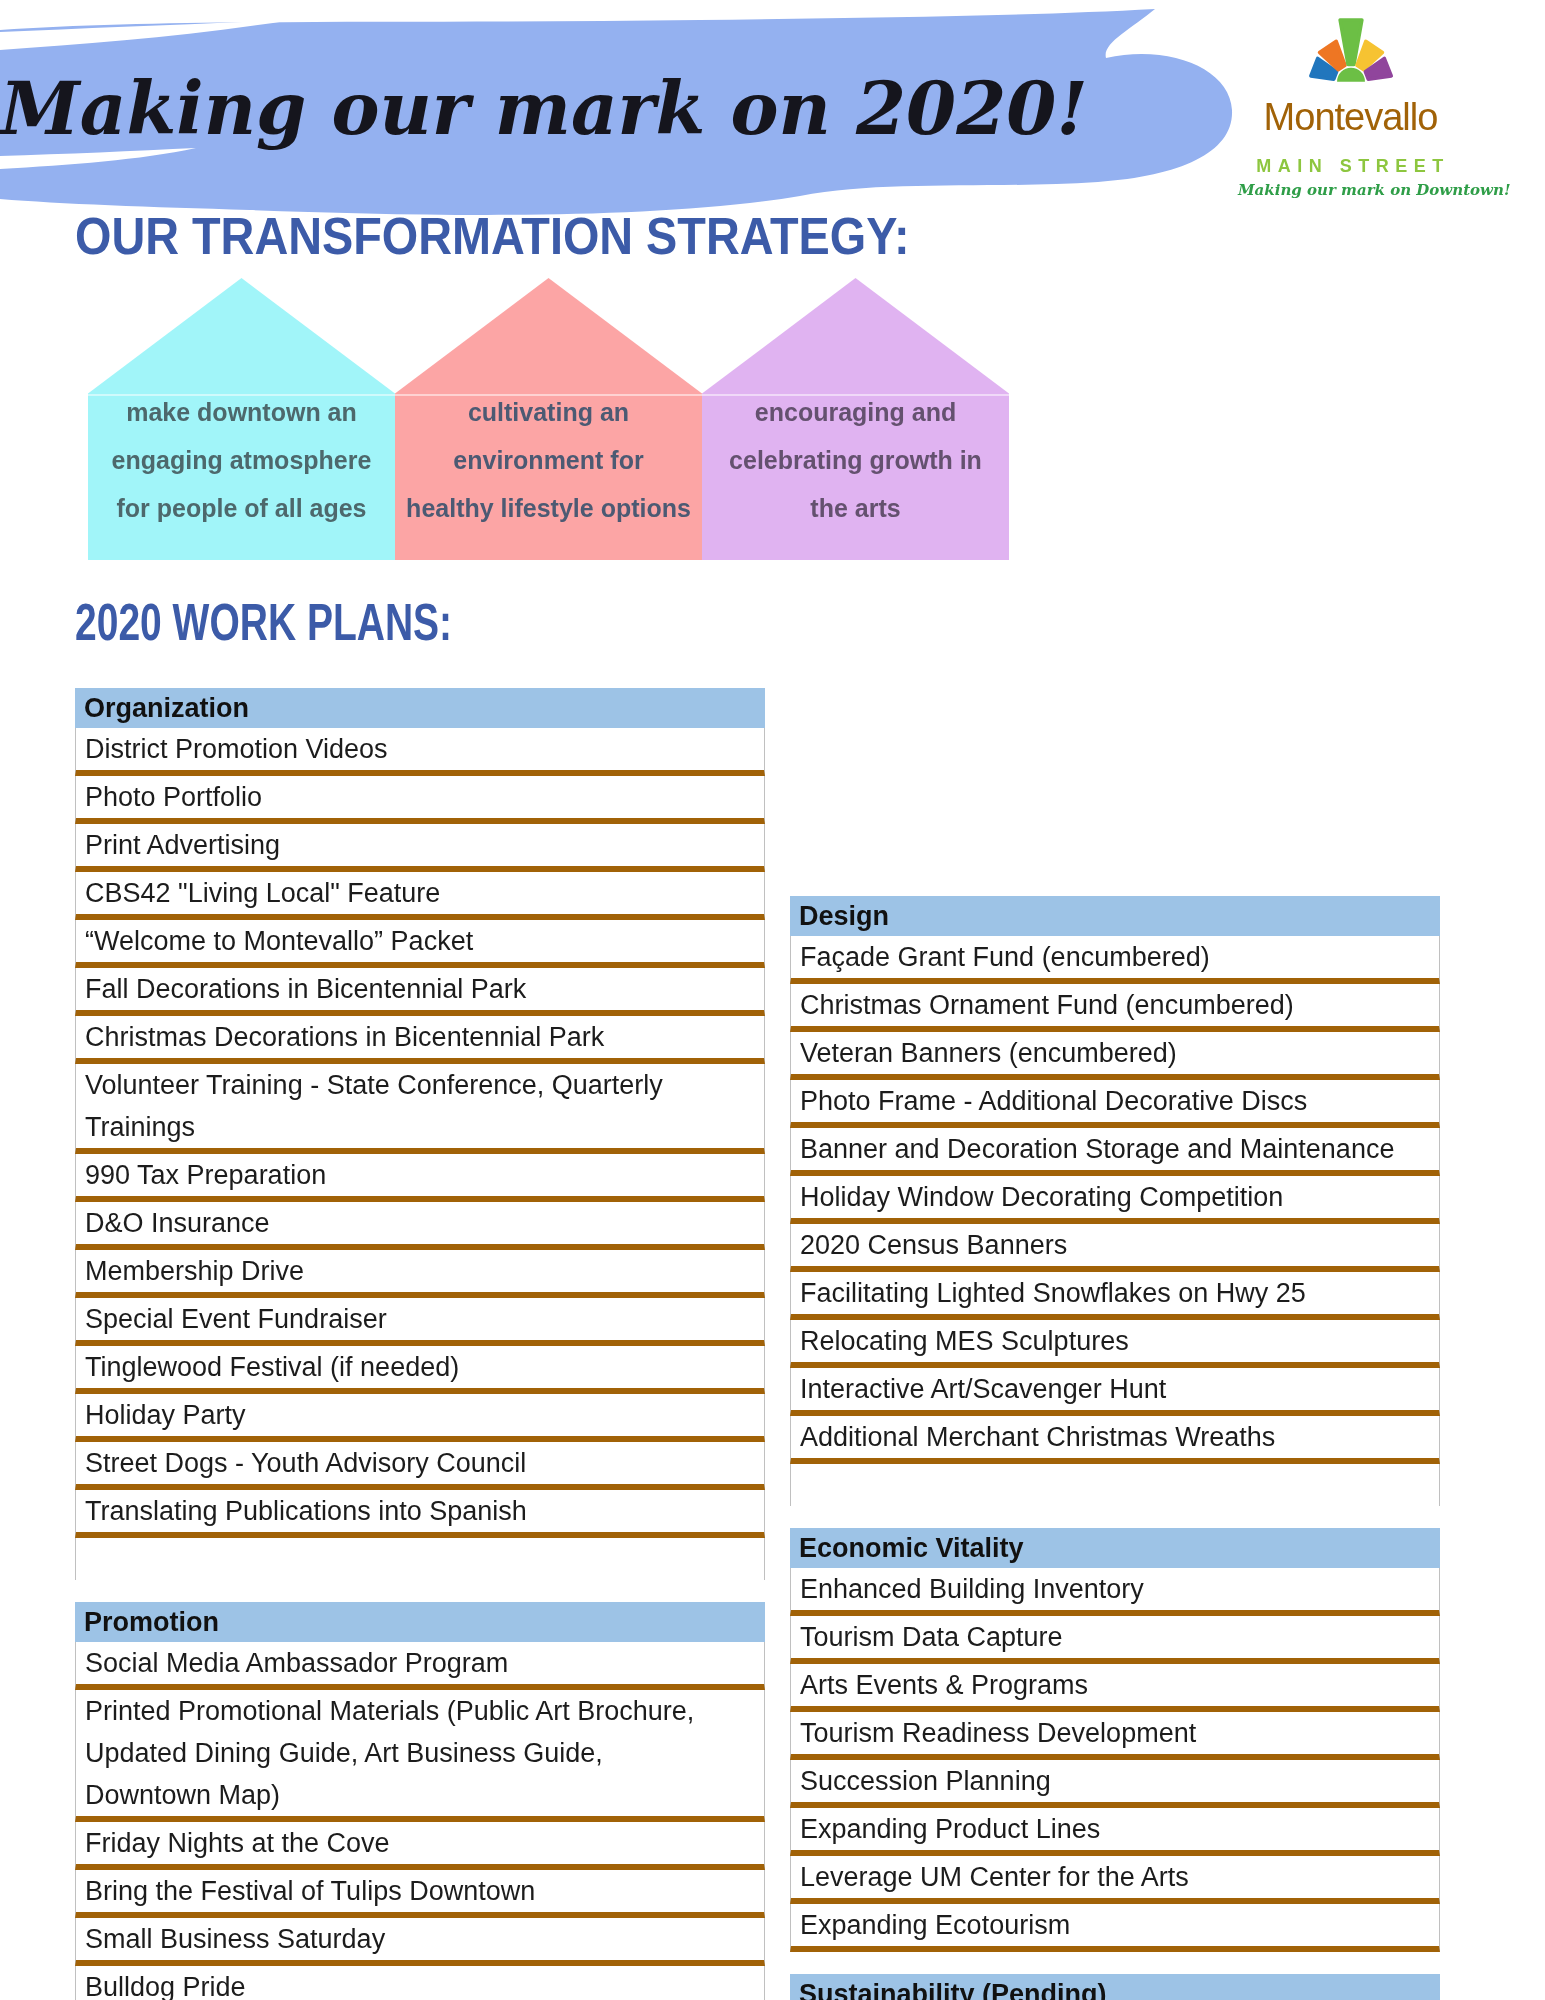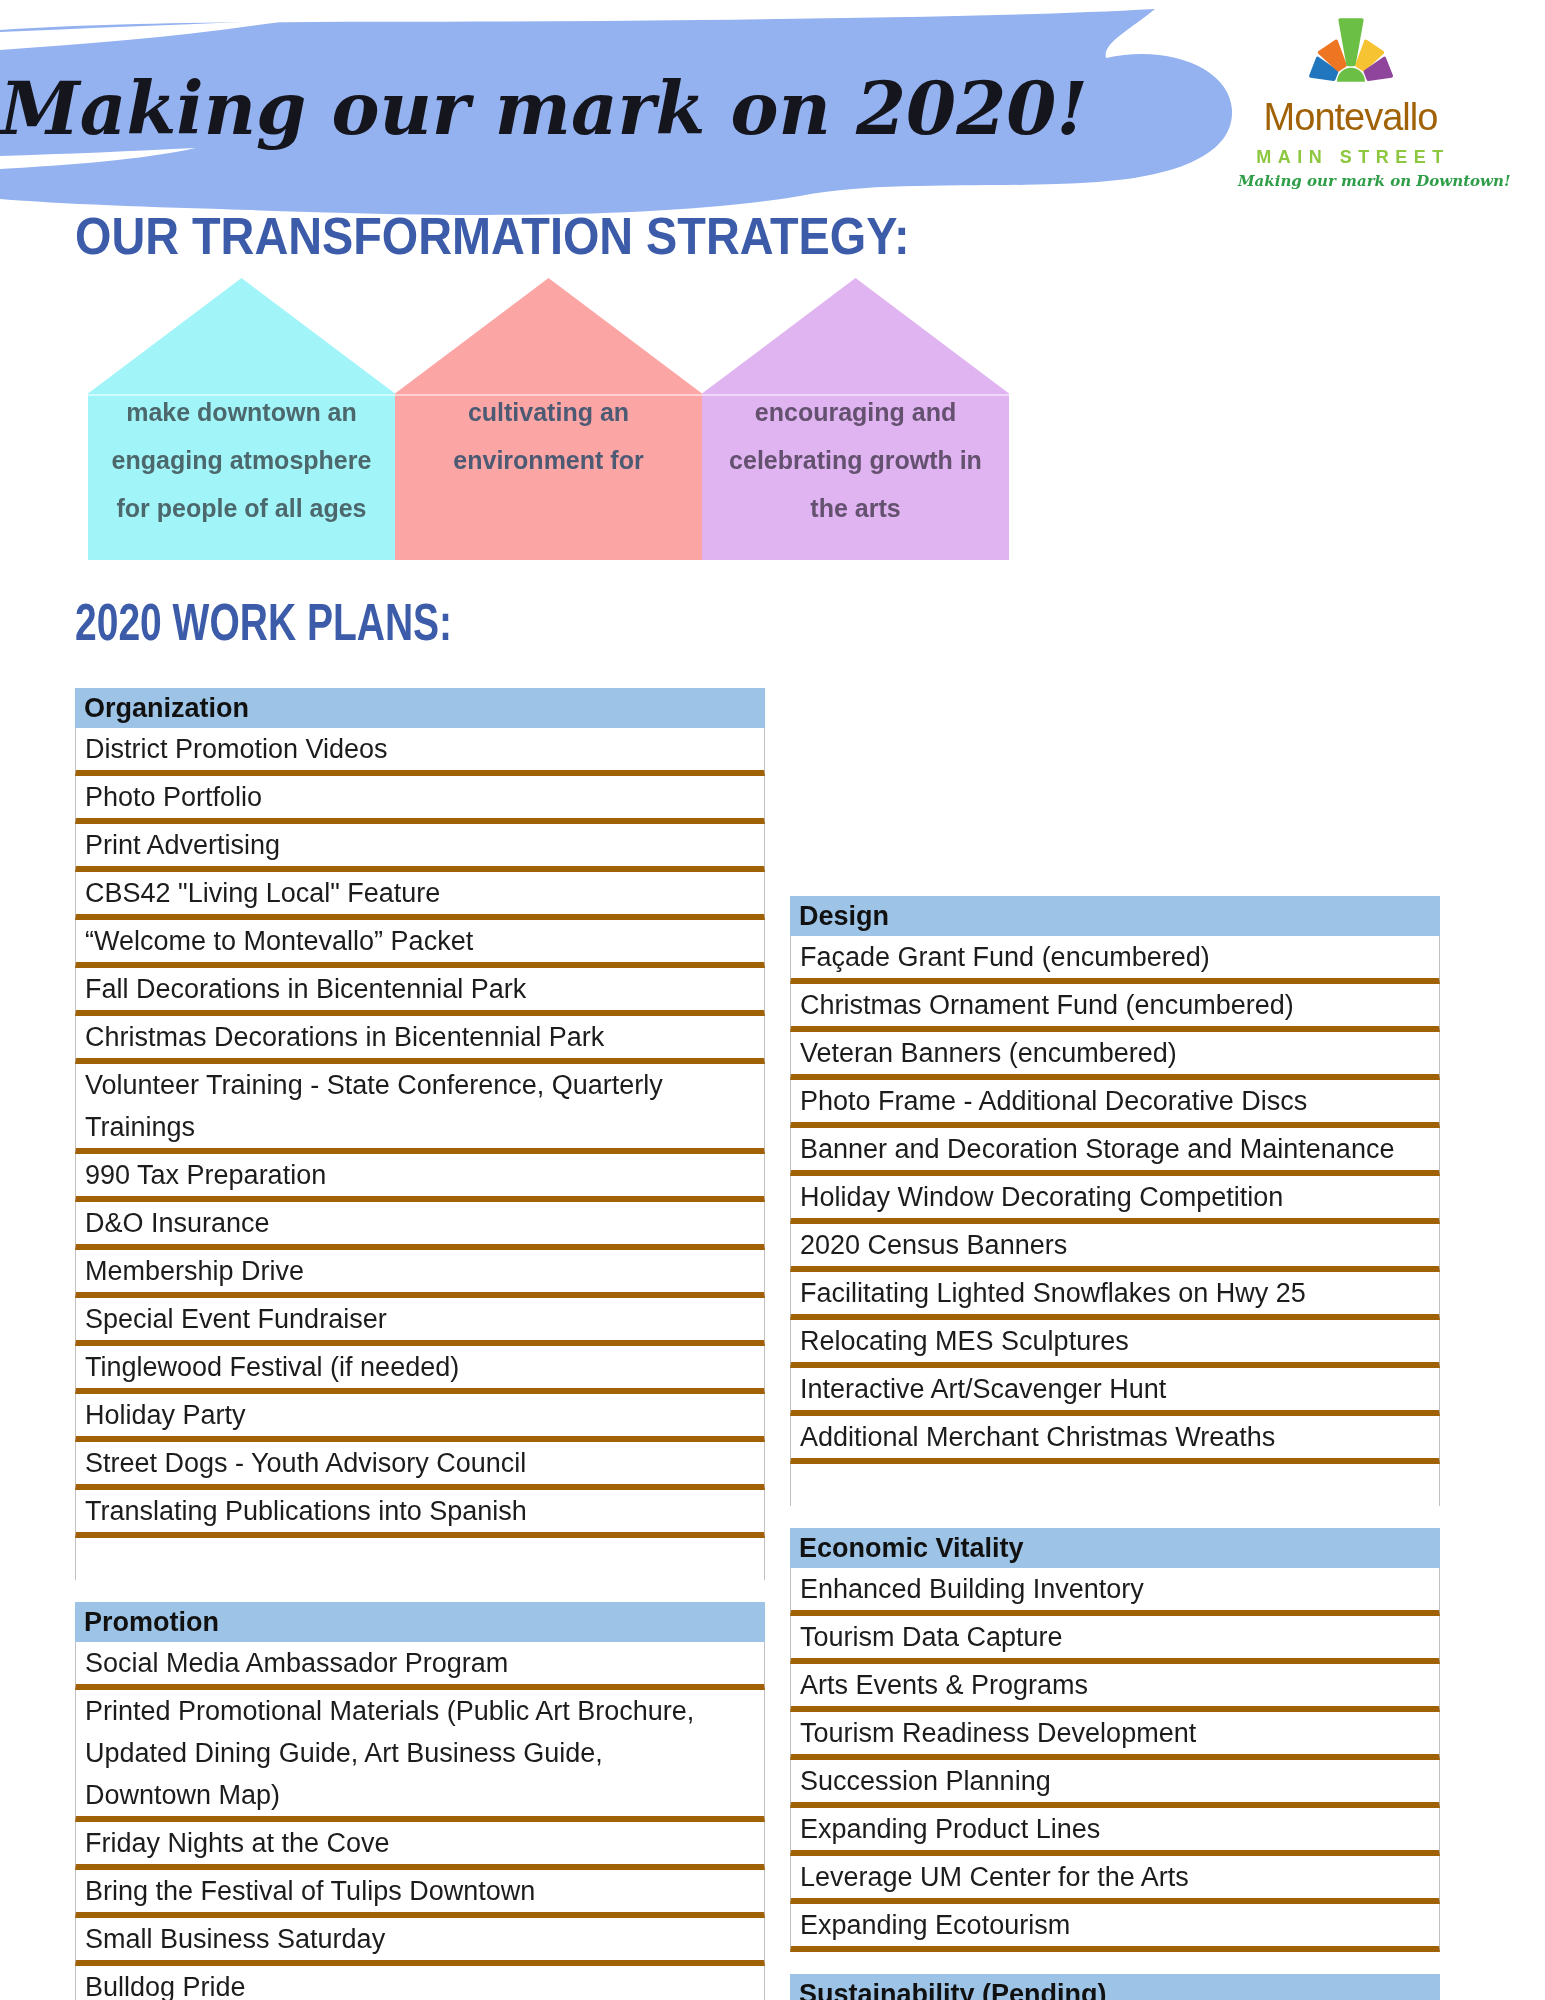--- a/index.html
+++ b/index.html
@@ -8,21 +8,21 @@
 
   
   .brush-wrap{position:absolute;left:0;top:8px;width:1235px;height:216px;}
   .main-title{position:absolute;left:64px;top:28px;width:960px;height:160px;
               display:flex;align-items:center;justify-content:center;
               font-family:"DejaVu Serif",serif;font-style:italic;font-weight:700;
               font-size:72px;color:#15151d;white-space:nowrap;}
   .logo{position:absolute;left:1238px;top:12px;width:225px;text-align:center;}
   .logo-fan{display:block;margin:0 auto;}
   .logo-name{font-size:38px;font-weight:400;color:#a16207;letter-spacing:-1px;line-height:1.02;margin-top:14px;}
-  .logo-sub{font-size:18px;font-weight:700;color:#8dc63f;letter-spacing:6.5px;margin-top:10px;padding-left:5px;white-space:nowrap;}
+  .logo-sub{font-size:18px;font-weight:700;color:#8dc63f;letter-spacing:6.5px;margin-top:19px;padding-left:5px;white-space:nowrap;}
   .logo-tagline{font-family:"DejaVu Serif",serif;font-style:italic;font-weight:700;
                 font-size:15px;color:#2f9e48;margin-top:4px;white-space:nowrap;}
 
   
   .strategy-heading{position:absolute;left:75px;top:206px;font-size:52px;font-weight:700;
                     color:#3c5ba8;white-space:nowrap;transform:scaleX(.9);transform-origin:left top;}
   .work-heading{position:absolute;left:75px;top:592px;font-size:52px;font-weight:700;
                 color:#3c5ba8;white-space:nowrap;transform:scaleX(.75);transform-origin:left top;}
 
   
@@ -92,20 +92,21 @@
     <div class="house house1">
       <div class="eave"></div>
       <div>make downtown an</div>
       <div>engaging atmosphere</div>
       <div>for people of all ages</div>
     </div>
     <div class="house house2">
       <div class="eave"></div>
       <div>cultivating an</div>
       <div>environment for</div>
+      <div>healthy lifestyle options</div>
     </div>
     <div class="house house3">
       <div class="eave"></div>
       <div>encouraging and</div>
       <div>celebrating growth in</div>
       <div>the arts</div>
     </div>
   </div>
 
   <div class="work-heading">2020 WORK PLANS:</div>

